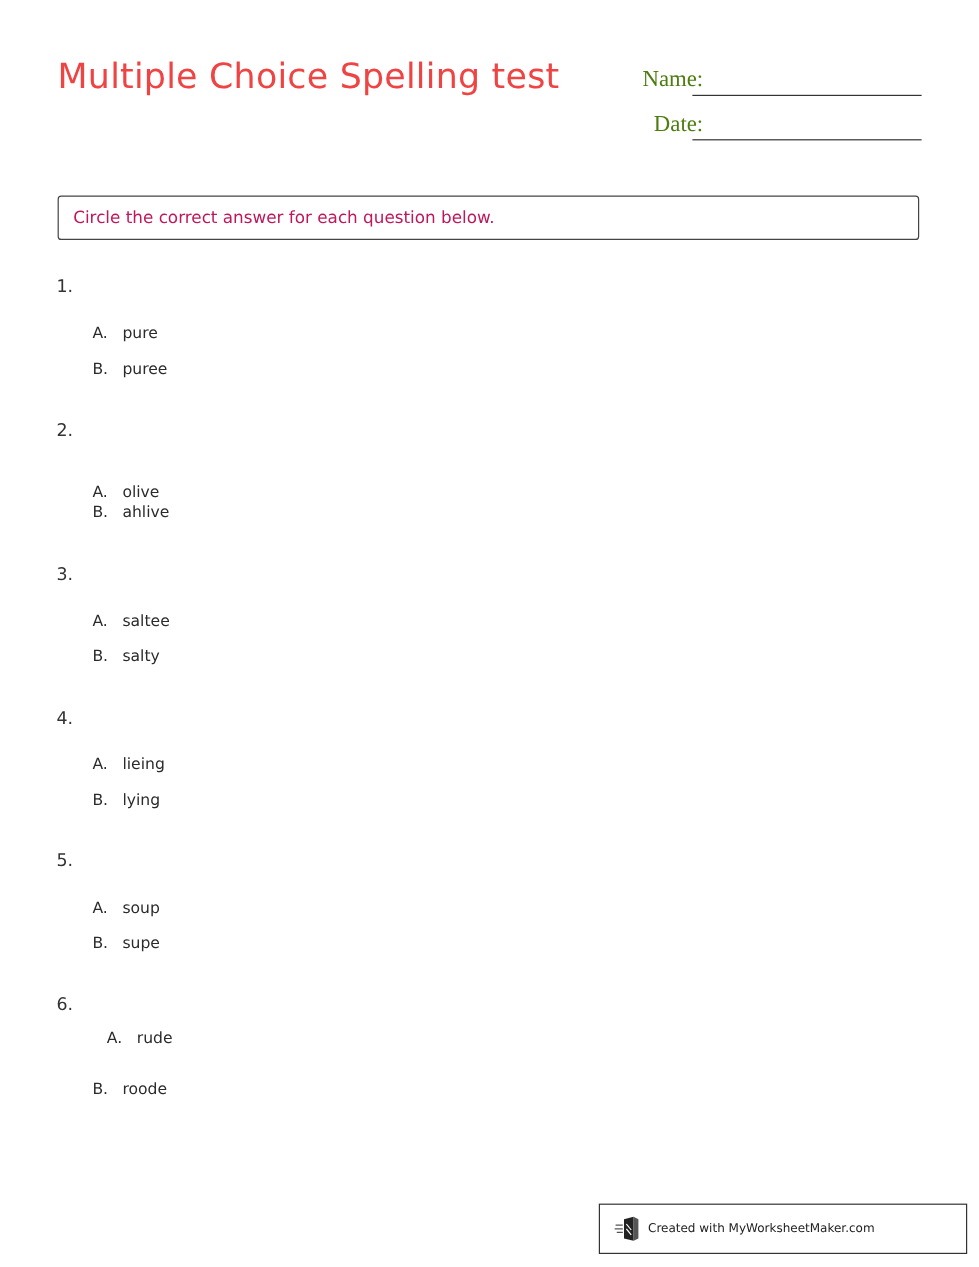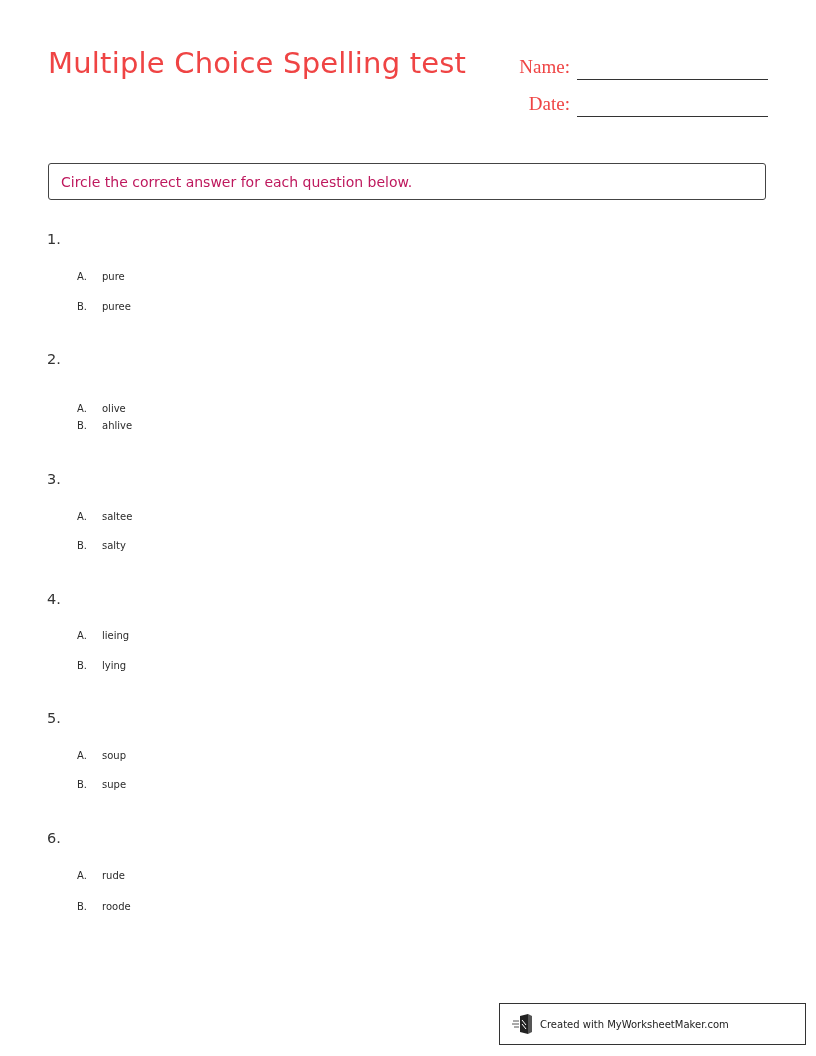--- a/index.html
+++ b/index.html
@@ -34,25 +34,25 @@
       width: 270px;
     }
     .field-row {
       position: absolute;
       left: 0;
       width: 270px;
       height: 30px;
     }
     .field-label {
       position: absolute;
-      right: 200px;
+      right: 184px;
       bottom: 2px;
       font-family: "Liberation Serif", serif;
       font-size: 19px;
-      color: #ef4444;
+      color: #4d7c0f;
       white-space: nowrap;
     }
     .field-line {
       position: absolute;
       left: 77px;
       width: 191px;
       bottom: 0;
       border-bottom: 1.5px solid #333;
       height: 0;
     }
@@ -78,21 +78,21 @@
     .q-num {
       position: absolute;
       left: 0;
       top: 0;
       font-size: 14.5px;
       color: #333;
     }
     .option {
       position: absolute;
       left: 30px;
-      font-size: 10px;
+      font-size: 13px;
       color: #2b2b2b;
       white-space: nowrap;
     }
     .opt-letter {
       display: inline-block;
       width: 25px;
     }
     .footer {
       position: absolute;
       left: 499px;
@@ -177,21 +177,21 @@
   <div class="option" style="top:40px;">
     <span class="opt-letter">A.</span><span>soup</span>
   </div>
   <div class="option" style="top:69px;">
     <span class="opt-letter">B.</span><span>supe</span>
   </div>
 </div>
 
 <div class="question" style="top:830px;">
   <span class="q-num">6.</span>
-  <div class="option" style="top:40px;">
+  <div class="option" style="top:28px;margin-left:12px;">
     <span class="opt-letter">A.</span><span>rude</span>
   </div>
   <div class="option" style="top:71px;">
     <span class="opt-letter">B.</span><span>roode</span>
   </div>
 </div>
 
 <div class="footer">
   <span class="logo-icon">
     <svg width="22" height="22" viewBox="0 0 22 22">

